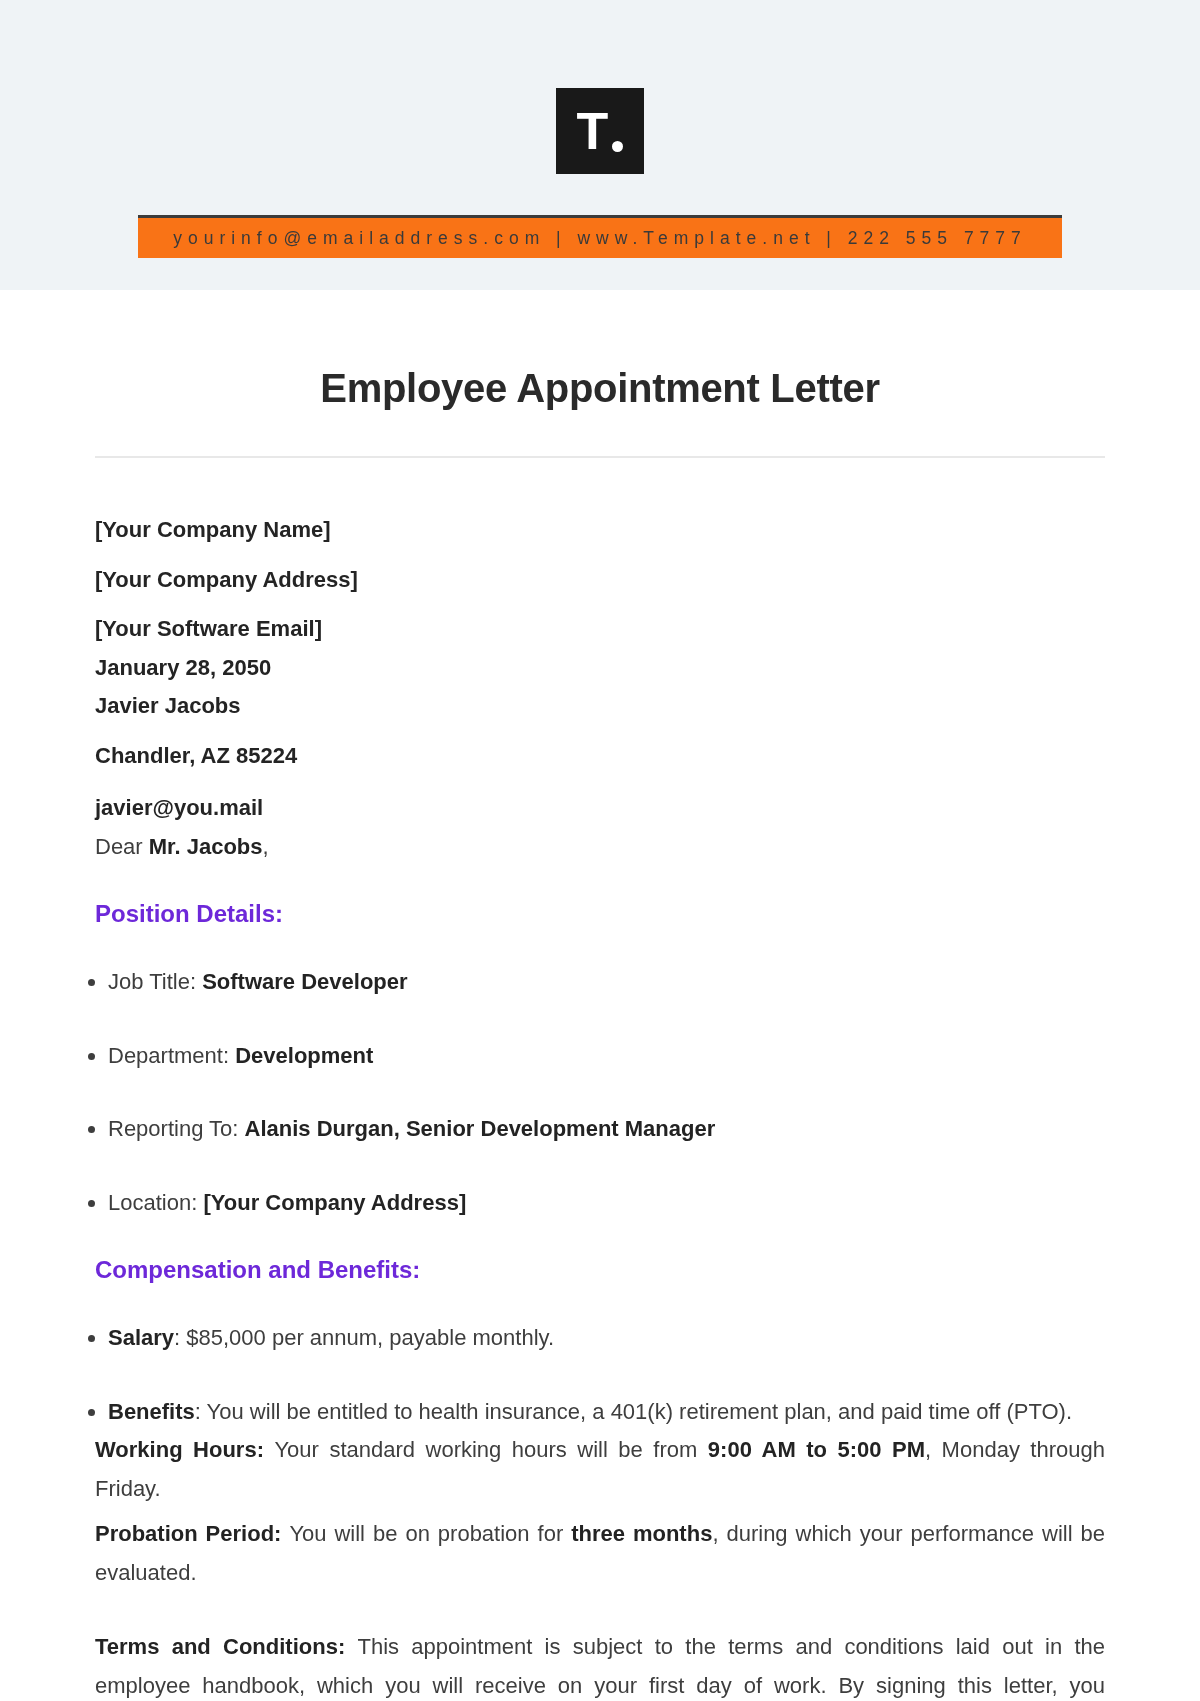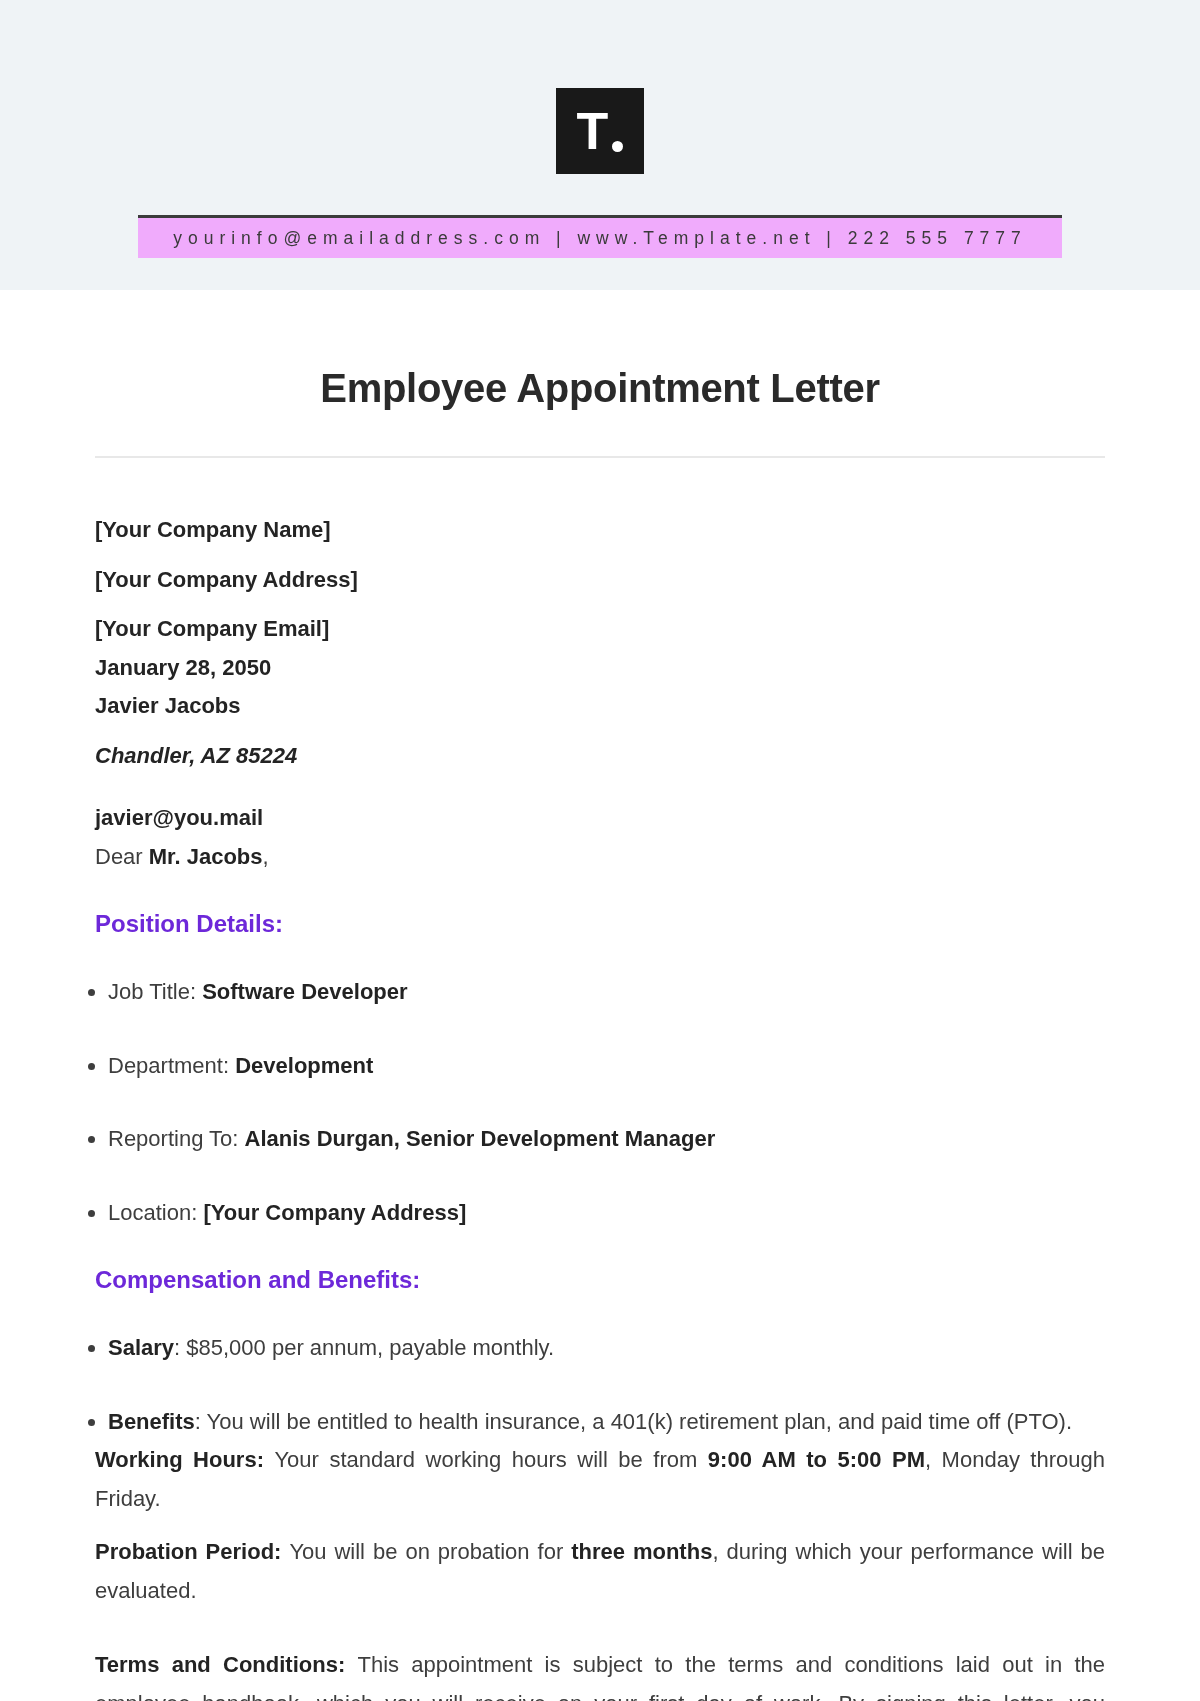--- a/index.html
+++ b/index.html
@@ -39,21 +39,21 @@
     width: 11px; height: 11px;
     border-radius: 50%;
     background: #ffffff;
     margin-left: 4px;
     transform: translateY(15px);
   }
   .contact-bar {
     position: absolute;
     left: 138px; top: 215px;
     width: 924px; height: 43px;
-    background: #f0abfc;
+    background: #f97316;
     border-top: 3px solid #3b3b3b;
     display: flex; align-items: center; justify-content: center;
     font-size: 17.5px;
     letter-spacing: 6px;
     color: #3a3a3a;
     white-space: nowrap;
   }
 
   
   .content { width: 1010px; margin: 0 auto; }
@@ -65,21 +65,21 @@
     font-weight: 700;
     letter-spacing: -0.3px;
     text-align: center;
     color: #2a2a2a;
   }
   .divider { height: 2px; background: #e8e8e8; margin-top: 44px; }
 
   .address { margin-top: 53px; }
   .address p, .address div { font-weight: 700; color: #242424; }
   .mb11 { margin-bottom: 11px; }
-  .mb14 { margin-bottom: 24px; font-style: italic; }
+  .mb14 { margin-bottom: 14px; }
 
   .para { text-align: justify; }
   .para-cut { text-align: justify; text-align-last: justify; margin-top: 36px; }
 
   h3.section {
     font-size: 24px;
     line-height: 28px;
     margin: 34px 0 2px;
     font-weight: 700;
     color: #6d28d9;
@@ -103,21 +103,21 @@
 
 <main class="content">
 
   <h1 class="letter-title">Employee Appointment Letter</h1>
   <div class="divider"></div>
 
   <section class="address">
     <p class="mb11">[Your Company Name]</p>
     <p class="mb11">[Your Company Address]</p>
     <div class="mb11">
-      <div>[Your Company Email]</div>
+      <div>[Your Software Email]</div>
       <div>January 28, 2050</div>
       <div>Javier Jacobs</div>
     </div>
     <p class="mb14">Chandler, AZ 85224</p>
     <p>javier@you.mail</p>
   </section>
 
   <p>Dear <b>Mr. Jacobs</b>,</p>
 
 
@@ -129,16 +129,16 @@
     <li>Location: <b>[Your Company Address]</b></li>
   </ul>
 
   <h3 class="section">Compensation and Benefits:</h3>
   <ul class="bullets just">
     <li><b>Salary</b>: $85,000 per annum, payable monthly.</li>
     <li><b>Benefits</b>: You will be entitled to health insurance, a 401(k) retirement plan, and paid time off (PTO).</li>
   </ul>
 
   <p class="para"><b>Working Hours: </b>Your standard working hours will be from <b>9:00 AM to 5:00 PM</b>, Monday through Friday.</p>
-  <p class="para" style="margin-top:15px"><b>Probation Period: </b>You will be on probation for <b>three months</b>, during which your performance will be evaluated.</p>
+  <p class="para" style="margin-top:7px"><b>Probation Period: </b>You will be on probation for <b>three months</b>, during which your performance will be evaluated.</p>
   <p class="para-cut"><b>Terms and Conditions: </b>This appointment is subject to the terms and conditions laid out in the employee handbook, which you will receive on your first day of work. By signing this letter, you</p>
 
 </main>
 
 </body></html>

